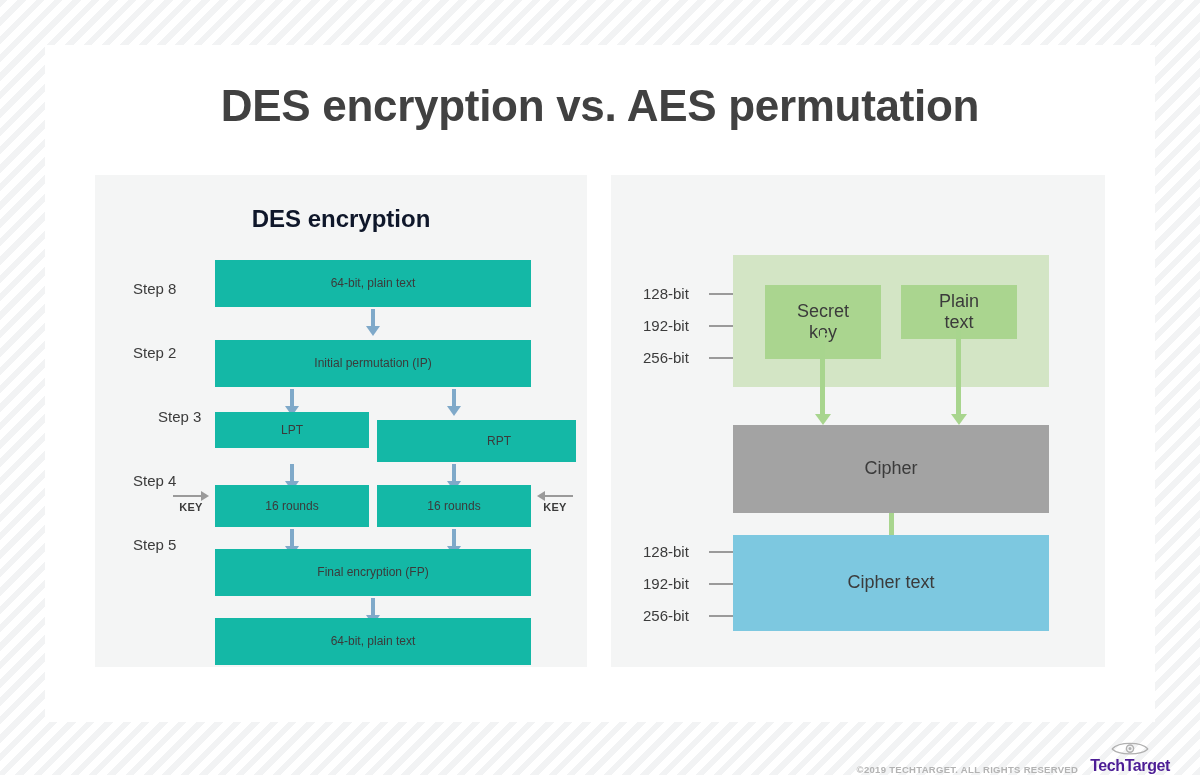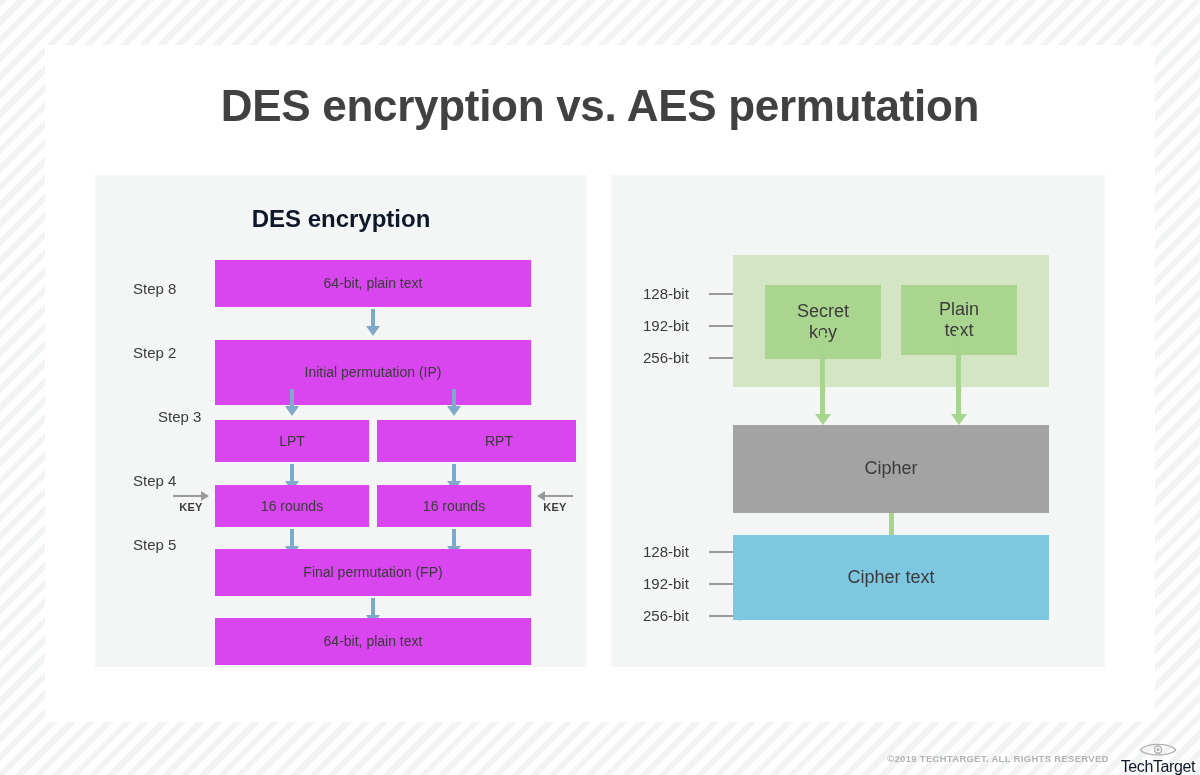--- a/index.html
+++ b/index.html
@@ -30,21 +30,21 @@
   .panel-title{
     position:absolute;top:30px;left:0;width:100%;text-align:center;
     font-size:24px;font-weight:bold;color:#0f172a;
   }
 
   
   .box{
     position:absolute;display:flex;align-items:center;justify-content:center;
     text-align:center;color:#3b3b3b;line-height:1.18;
   }
-  .blue{background:#d946ef;font-size:14px;}
+  .blue{background:#14b8a6;font-size:12px;}
   .steplabel{
     position:absolute;font-size:15px;color:#3b3b3b;text-align:left;
   }
   .arrow-v{position:absolute;background:#7fa9c9;width:4px;}
   .arrow-v:after{
     content:"";position:absolute;left:-5px;bottom:-9px;
     border-left:7px solid transparent;border-right:7px solid transparent;
     border-top:10px solid #7fa9c9;
   }
   .garrow-v{position:absolute;background:#a8d58e;width:5px;}
@@ -76,55 +76,55 @@
     border-top:5px solid transparent;border-bottom:5px solid transparent;border-left:9px solid #9a9a9a;}
 
   .aes-container{position:absolute;background:#d3e5c5;}
   .aes-inner{background:#aad58f;font-size:18px;}
   .cipher{background:#a3a3a3;font-size:18px;}
   .ciphertext{background:#7dc8e0;font-size:18px;}
 
   
   .footer{
     position:absolute;left:0;top:742px;width:1200px;height:33px;
-    display:flex;align-items:center;justify-content:flex-end;padding-right:5px;
+    display:flex;align-items:flex-end;justify-content:flex-end;padding-right:30px;
     box-sizing:border-box;
   }
   .copyright{
     font-size:9.5px;font-weight:bold;color:#b3b3b3;letter-spacing:.3px;
     margin-right:12px;
   }
   .tt-logo{display:flex;flex-direction:column;align-items:center;}
   .tt-eye{width:40px;height:16px;margin-bottom:1px;}
-  .tt-word{font-size:16px;font-weight:normal;color:#0f172a;letter-spacing:-.4px;}
+  .tt-word{font-size:16px;font-weight:bold;color:#4c1d95;letter-spacing:-.4px;}
 </style>
 </head>
 <body>
 
 <div class="card">
 
   <div class="title">DES encryption vs. AES permutation</div>
 
   <div class="panel panel-des">
     <div class="panel-title">DES encryption</div>
 
     <div class="steplabel" style="left:38px;top:105px;">Step 8</div>
     <div class="steplabel" style="left:38px;top:169px;">Step 2</div>
     <div class="steplabel" style="left:38px;top:233px;margin-left:25px;">Step 3</div>
     <div class="steplabel" style="left:38px;top:297px;">Step 4</div>
     <div class="steplabel" style="left:38px;top:361px;">Step 5</div>
 
     <div class="box blue" style="left:120px;top:85px;width:316px;height:47px;">64-bit, plain text</div>
     <div class="arrow-v" style="left:276px;top:134px;height:18px;"></div>
 
-    <div class="box blue" style="left:120px;top:165px;width:316px;height:65px;">Initial permutation (IP)</div>
+    <div class="box blue" style="left:120px;top:165px;width:316px;height:47px;">Initial permutation (IP)</div>
     <div class="arrow-v" style="left:195px;top:214px;height:18px;"></div>
     <div class="arrow-v" style="left:357px;top:214px;height:18px;"></div>
 
-    <div class="box blue" style="left:120px;top:245px;width:154px;height:42px;">LPT</div>
+    <div class="box blue" style="left:120px;top:237px;width:154px;height:36px;">LPT</div>
     <div class="box blue" style="left:282px;top:245px;width:154px;height:42px;padding-left:45px;">RPT</div>
     <div class="arrow-v" style="left:195px;top:289px;height:18px;"></div>
     <div class="arrow-v" style="left:357px;top:289px;height:18px;"></div>
 
     <div class="box blue" style="left:120px;top:310px;width:154px;height:42px;">16 rounds</div>
     <div class="box blue" style="left:282px;top:310px;width:154px;height:42px;">16 rounds</div>
 
     <div class="keymark key-right" style="left:76px;top:316px;">
       <div class="kline">
           <span class="bar"></span>
@@ -136,21 +136,21 @@
       <div class="kline">
           <span class="bar"></span>
           <span class="head"></span>
         </div>
       <div class="klabel">KEY</div>
     </div>
 
     <div class="arrow-v" style="left:195px;top:354px;height:18px;"></div>
     <div class="arrow-v" style="left:357px;top:354px;height:18px;"></div>
 
-    <div class="box blue" style="left:120px;top:374px;width:316px;height:47px;">Final permutation (FP)</div>
+    <div class="box blue" style="left:120px;top:374px;width:316px;height:47px;">Final encryption (FP)</div>
     <div class="arrow-v" style="left:276px;top:423px;height:18px;"></div>
 
     <div class="box blue" style="left:120px;top:443px;width:316px;height:47px;">64-bit, plain text</div>
   </div>
 
   <div class="panel panel-aes">
 
     <div class="bitrow" style="left:32px;top:110px;">
       <span class="bitlabel">128-bit</span>
       <span class="bitline">
@@ -172,21 +172,21 @@
           <span class="head"></span>
         </span>
     </div>
 
     <div class="aes-container" style="left:122px;top:80px;width:316px;height:132px;"></div>
 
     <div class="box aes-inner" style="left:154px;top:110px;width:116px;height:74px;flex-direction:column;">
       <span>Secret</span>
       <span>key</span>
     </div>
-    <div class="box aes-inner" style="left:290px;top:110px;width:116px;height:70px;flex-direction:column;">
+    <div class="box aes-inner" style="left:290px;top:110px;width:116px;height:54px;flex-direction:column;">
       <span>Plain</span>
       <span>text</span>
     </div>
 
     <div class="garrow-v" style="left:209px;top:155px;height:85px;"></div>
     <div class="garrow-v" style="left:345px;top:155px;height:85px;"></div>
 
     <div class="box cipher" style="left:122px;top:250px;width:316px;height:88px;">Cipher</div>
 
     <div class="garrow-v" style="left:278px;top:338px;height:36px;"></div>
@@ -206,21 +206,21 @@
         </span>
     </div>
     <div class="bitrow" style="left:32px;top:432px;">
       <span class="bitlabel">256-bit</span>
       <span class="bitline">
           <span class="bar"></span>
           <span class="head"></span>
         </span>
     </div>
 
-    <div class="box ciphertext" style="left:122px;top:360px;width:316px;height:85px;">Cipher text</div>
+    <div class="box ciphertext" style="left:122px;top:360px;width:316px;height:96px;">Cipher text</div>
   </div>
 </div>
 
 <div class="footer">
   <span class="copyright">©2019 TECHTARGET. ALL RIGHTS RESERVED</span>
   <span class="tt-logo">
     <svg class="tt-eye" viewBox="0 0 40 16">
       <path d="M2 9 C9 1.5, 31 1.5, 38 9" fill="none" stroke="#b0b0b0" stroke-width="1.4"></path>
       <path d="M2 9 C9 15.5, 31 15.5, 38 9" fill="none" stroke="#b0b0b0" stroke-width="1.4"></path>
       <circle cx="20" cy="8.6" r="3.6" fill="none" stroke="#b0b0b0" stroke-width="1.4"></circle>

